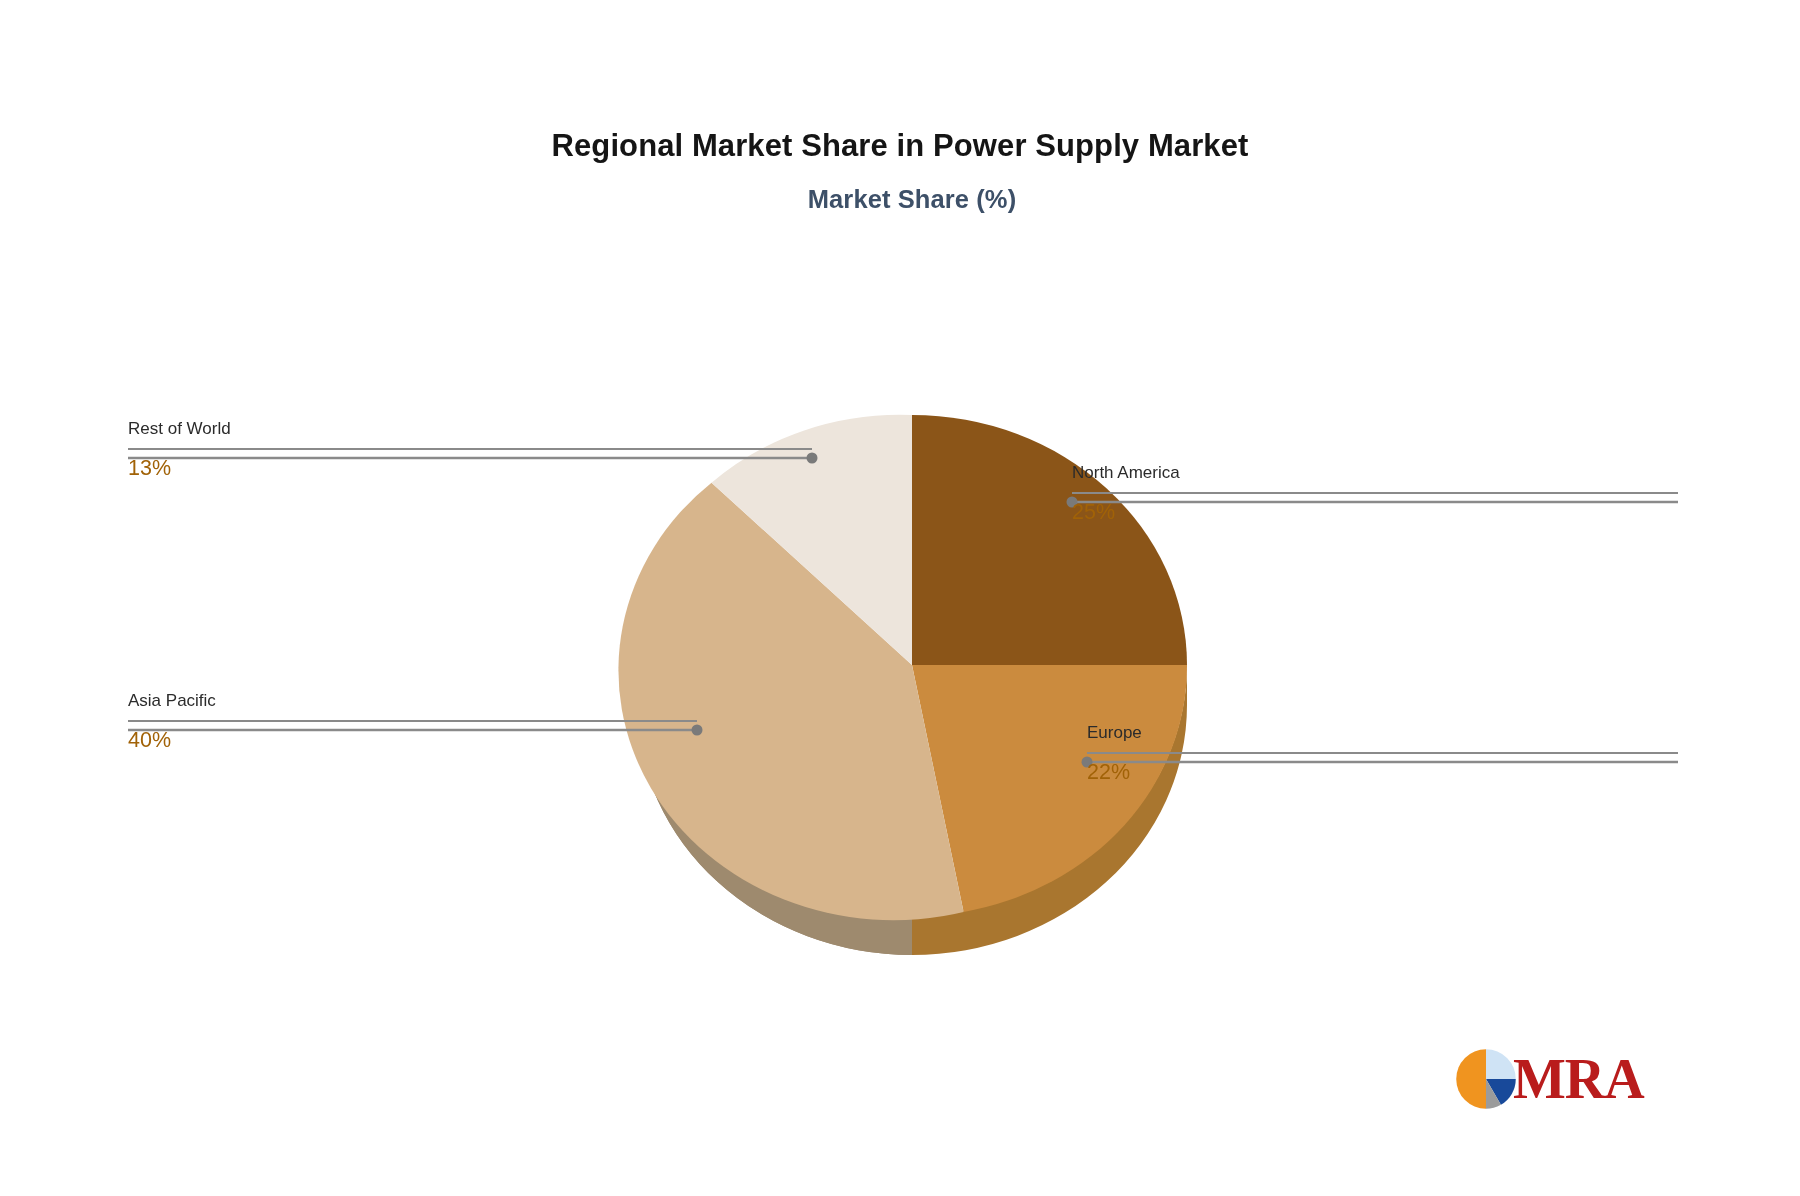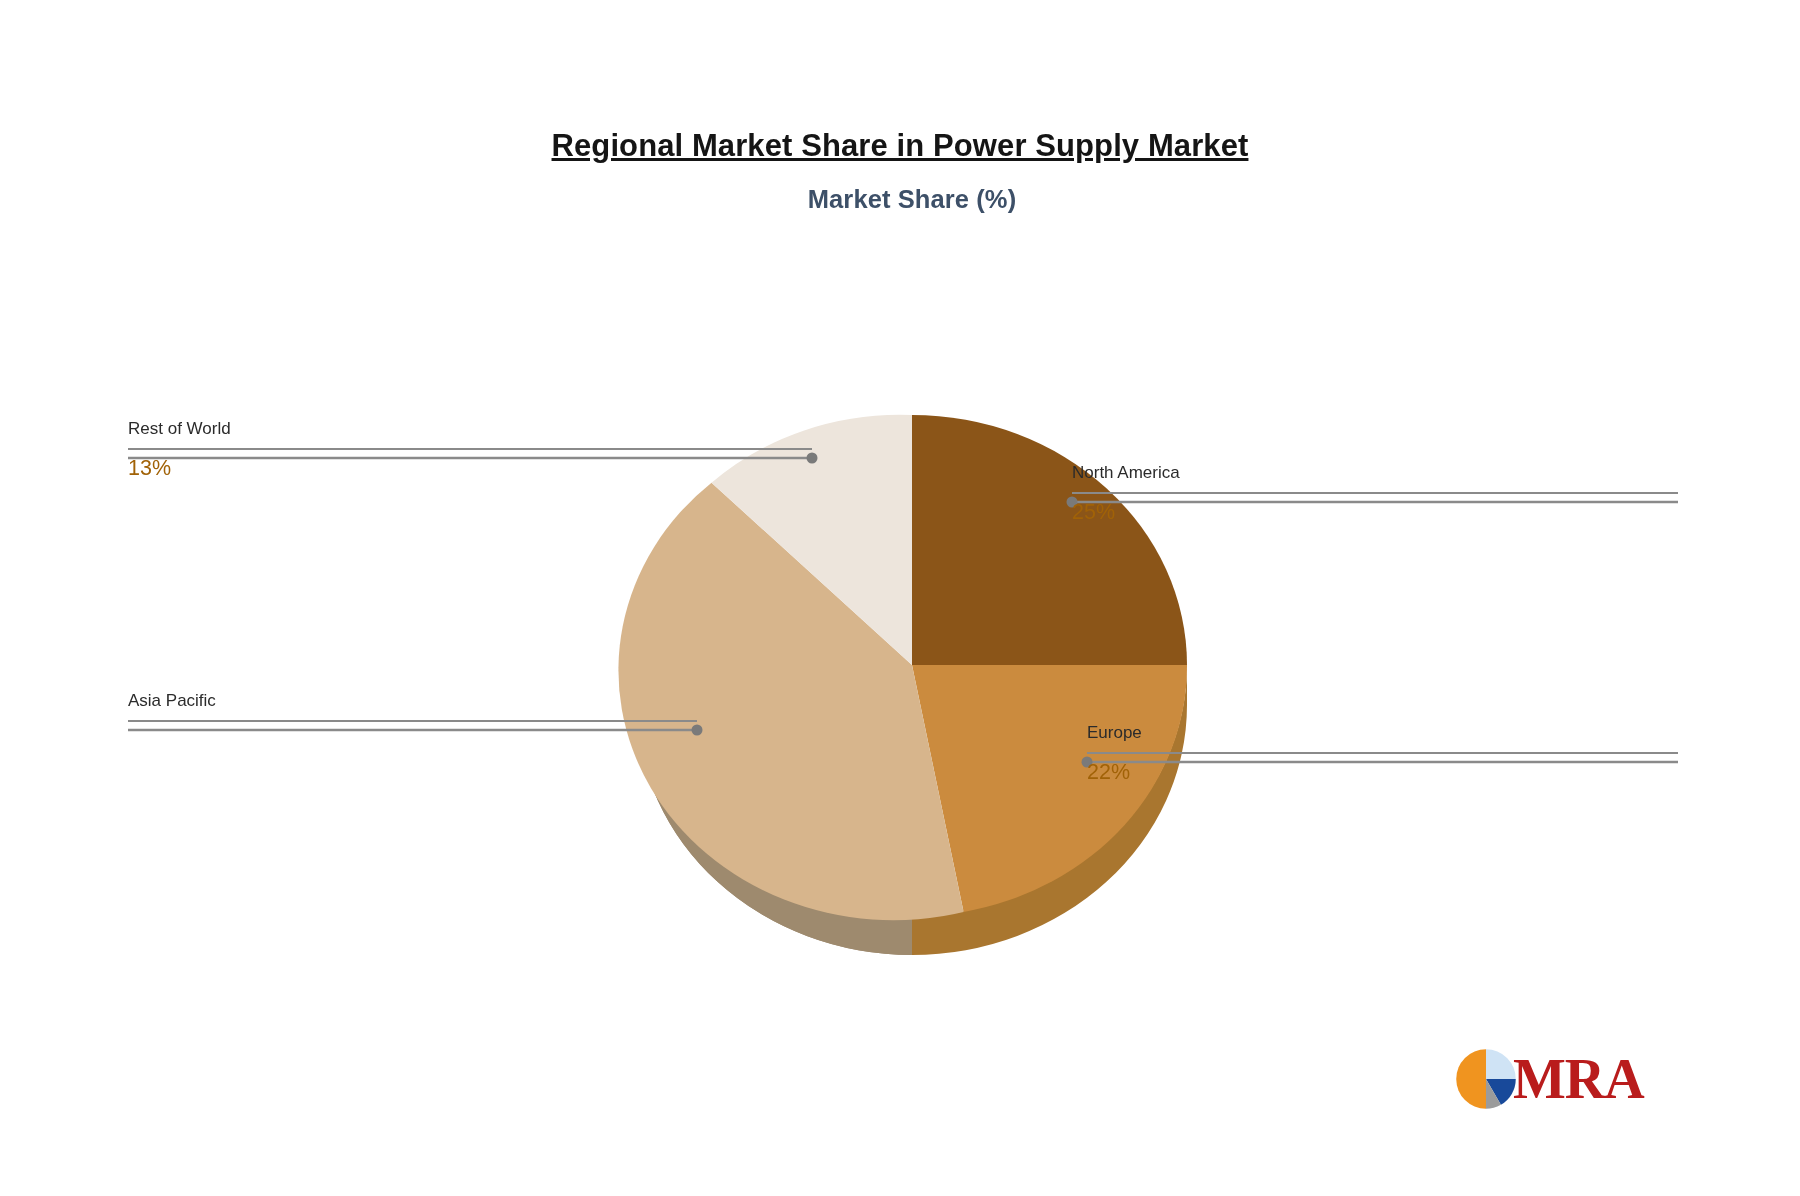--- a/index.html
+++ b/index.html
@@ -23,21 +23,20 @@
   #chart-title {
     position: absolute;
     left: 0;
     top: 128px;
     width: 1800px;
     text-align: center;
     font-size: 31px;
     font-weight: bold;
     color: #151515;
     letter-spacing: 0.1px;
-    text-decoration: underline;
   }
   #chart-subtitle {
     position: absolute;
     left: 12px;
     top: 185px;
     width: 1800px;
     text-align: center;
     font-size: 25.5px;
     font-weight: bold;
     color: #3d5068;
@@ -161,20 +160,21 @@
 
   <div class="callout left" style="left:128px; top:414px; width:684px;">
     <div class="cl-name">Rest of World</div>
     <div class="cl-rule"></div>
     <div class="cl-value">13%</div>
   </div>
 
   <div class="callout left" style="left:128px; top:686px; width:569px;">
     <div class="cl-name">Asia Pacific</div>
     <div class="cl-rule"></div>
+    <div class="cl-value">40%</div>
   </div>
 
   <div class="callout right" style="left:1072px; top:458px; width:606px;">
     <div class="cl-name">North America</div>
     <div class="cl-rule"></div>
     <div class="cl-value">25%</div>
   </div>
 
   <div class="callout right" style="left:1087px; top:718px; width:591px;">
     <div class="cl-name">Europe</div>

